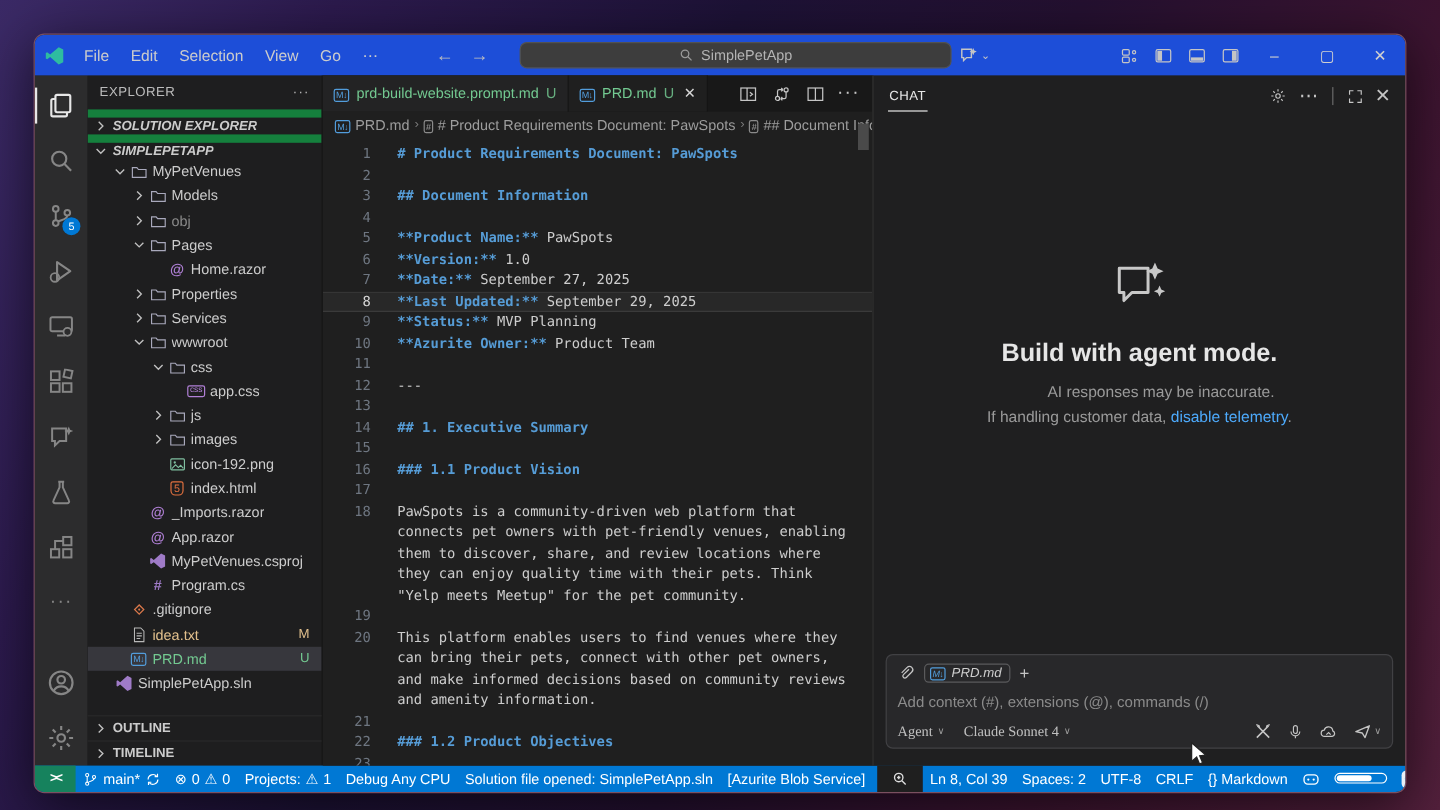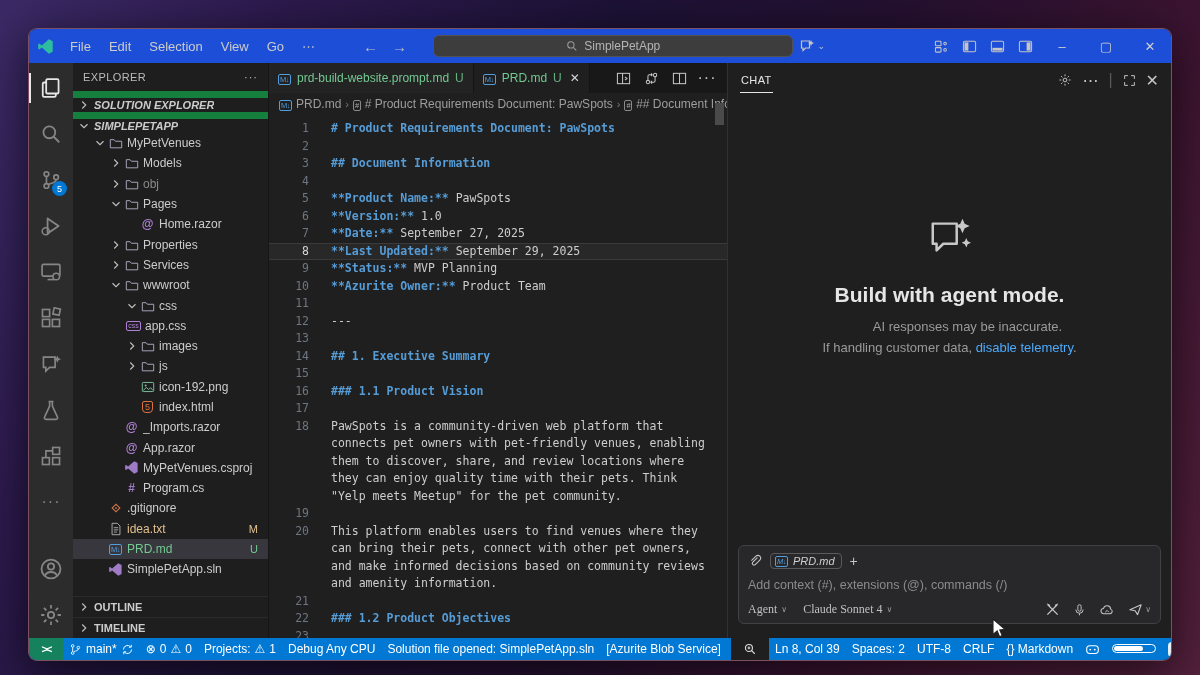--- a/index.html
+++ b/index.html
@@ -393,52 +393,52 @@
                 <path d="M4 6l4 4 4-4" fill="none" stroke="#c0c0c0" stroke-width="1.3"></path>
               </svg>
             </span>
             <span class="fic">
               <svg width="14" height="14" viewBox="0 0 16 16">
                 <path d="M1.5 4.2h4.3L7.3 6h7.2v7.5H1.5z" fill="none" stroke="#a9a9bc" stroke-width="1.1"></path>
               </svg>
             </span>
             <span class="lbl">css</span>
           </div>
-          <div class="trow" style=" margin-left: 38px;">
+          <div class="trow" style="padding-left: 68px;">
             <span class="chev"></span>
             <span class="fic">
               <span class="chipic">css</span>
             </span>
             <span class="lbl">app.css</span>
           </div>
           <div class="trow" style="padding-left: 52px;">
             <span class="chev">
               <svg width="14" height="14" viewBox="0 0 16 16">
                 <path d="M6 4l4 4-4 4" fill="none" stroke="#c0c0c0" stroke-width="1.3"></path>
               </svg>
             </span>
             <span class="fic">
               <svg width="14" height="14" viewBox="0 0 16 16">
                 <path d="M1.5 4.2h4.3L7.3 6h7.2v7.5H1.5z" fill="none" stroke="#a9a9bc" stroke-width="1.1"></path>
               </svg>
             </span>
+            <span class="lbl">js</span>
+          </div>
+          <div class="trow" style="padding-left: 52px;">
+            <span class="chev">
+              <svg width="14" height="14" viewBox="0 0 16 16">
+                <path d="M6 4l4 4-4 4" fill="none" stroke="#c0c0c0" stroke-width="1.3"></path>
+              </svg>
+            </span>
+            <span class="fic">
+              <svg width="14" height="14" viewBox="0 0 16 16">
+                <path d="M1.5 4.2h4.3L7.3 6h7.2v7.5H1.5z" fill="none" stroke="#a9a9bc" stroke-width="1.1"></path>
+              </svg>
+            </span>
             <span class="lbl">images</span>
-          </div>
-          <div class="trow" style="padding-left: 52px;">
-            <span class="chev">
-              <svg width="14" height="14" viewBox="0 0 16 16">
-                <path d="M6 4l4 4-4 4" fill="none" stroke="#c0c0c0" stroke-width="1.3"></path>
-              </svg>
-            </span>
-            <span class="fic">
-              <svg width="14" height="14" viewBox="0 0 16 16">
-                <path d="M1.5 4.2h4.3L7.3 6h7.2v7.5H1.5z" fill="none" stroke="#a9a9bc" stroke-width="1.1"></path>
-              </svg>
-            </span>
-            <span class="lbl">js</span>
           </div>
           <div class="trow" style="padding-left: 52px;">
             <span class="chev"></span>
             <span class="fic">
               <svg width="14" height="14" viewBox="0 0 16 16">
                 <rect x="1.5" y="2.8" width="13" height="10.4" rx="1" fill="none" stroke="#7fbfa0" stroke-width="1.1"></rect>
                 <circle cx="5.3" cy="6.2" r="1.1" fill="#7fbfa0"></circle>
                 <path d="M2.5 12l3.6-3.6 2.6 2.6 2.2-2.2 2.6 3" fill="none" stroke="#7fbfa0" stroke-width="1.1"></path>
               </svg>
             </span>
@@ -503,21 +503,21 @@
             <span class="gbadge g-yellow">M</span>
           </div>
           <div class="trow selected" style="padding-left: 20px;">
             <span class="chev"></span>
             <span class="fic">
               <span class="mdic">M↓</span>
             </span>
             <span class="lbl g-green">PRD.md</span>
             <span class="gbadge g-green">U</span>
           </div>
-          <div class="trow" style="padding-left: 20px;">
+          <div class="trow" style="padding-left: 8px;">
             <span class="chev"></span>
             <span class="fic">
               <svg width="15" height="15" viewBox="0 0 16 16">
                 <path d="M10.9 1.3L4.4 7 2.2 5.3l-1 .5v4.4l1 .5 2.2-1.7 6.5 5.7 3.6-1.8V3.1z" fill="#9f7bc7"></path>
               </svg>
             </span>
             <span class="lbl">SimplePetApp.sln</span>
           </div>
         </div>
       <div class="sb-bottom" id="sb-bottom">

